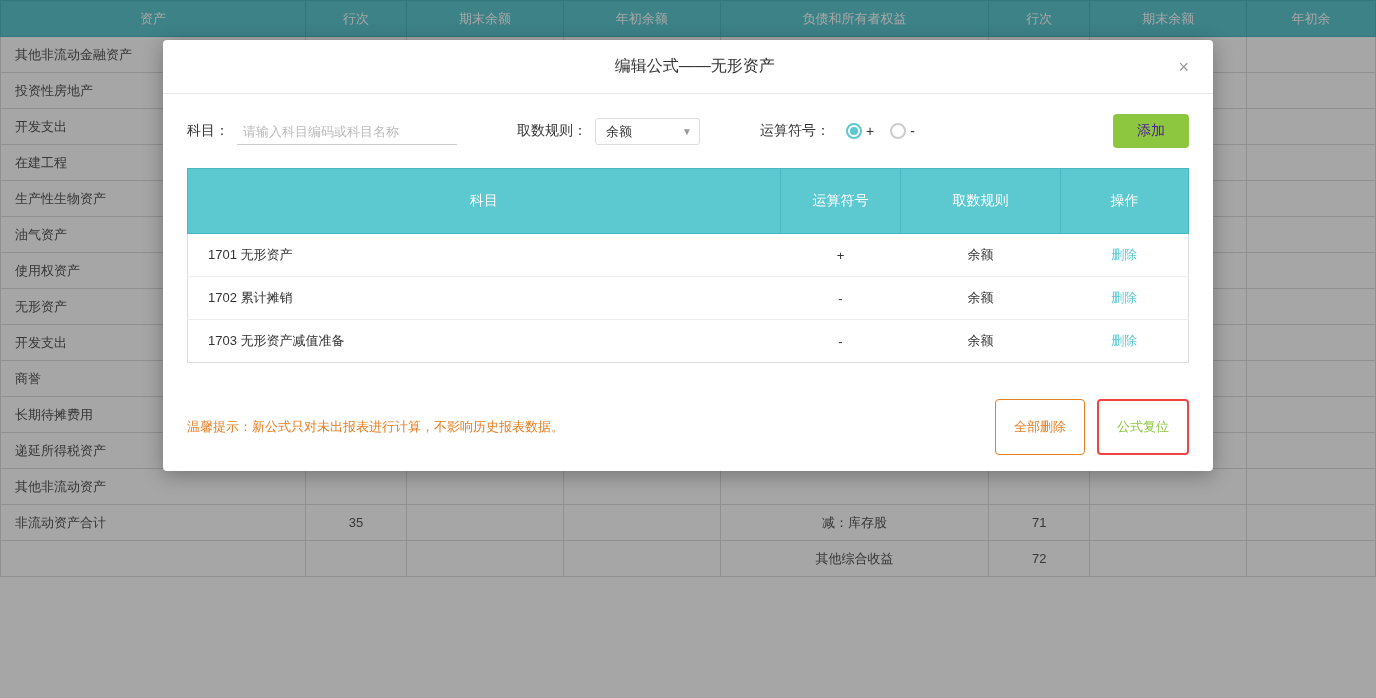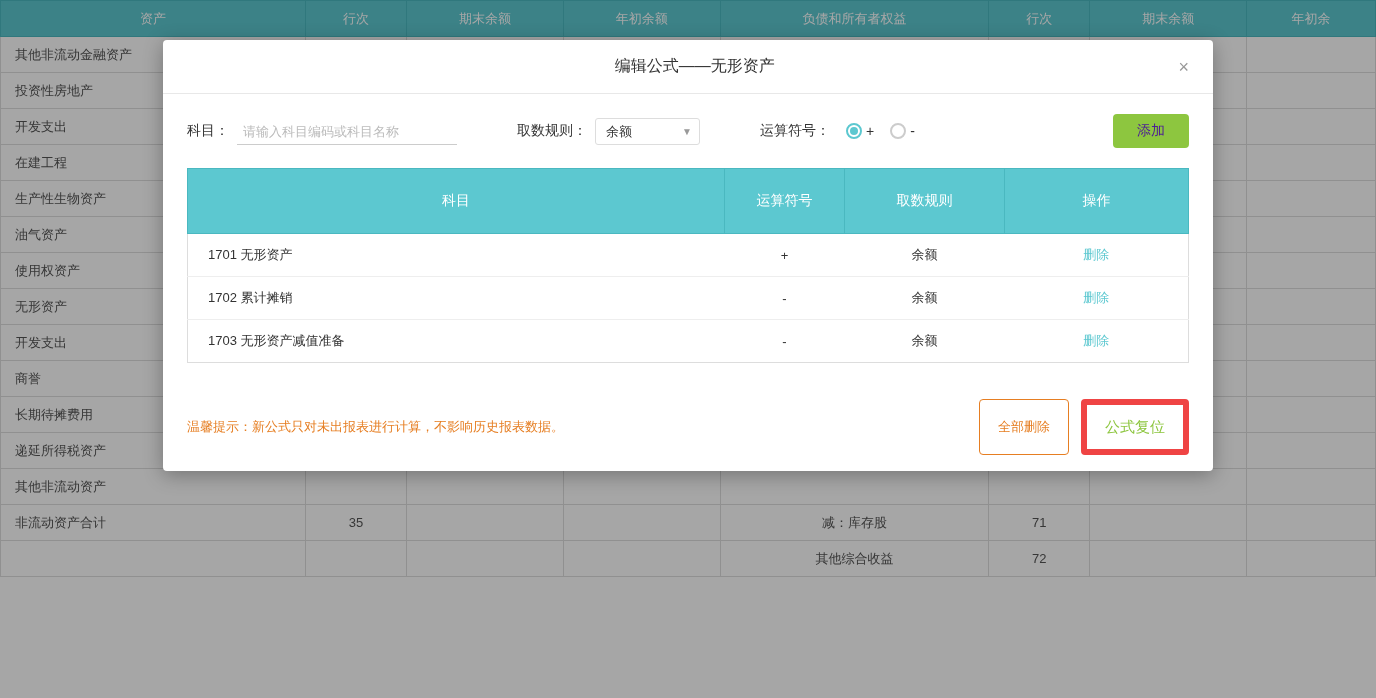--- a/index.html
+++ b/index.html
@@ -296,26 +296,26 @@
       border: 1px solid #e67e22;
       color: #e67e22;
       background: #fff;
       border-radius: 4px;
       padding: 18px 18px;
       font-size: 13px;
       cursor: pointer;
     }
 
     .btn-outline-default {
-      border: 6px solid #ef4444;
+      border: 2px solid #ef4444;
       color: #8dc63f;
       background: #fff;
       border-radius: 4px;
       padding: 7px 18px;
-      font-size: 15px;
+      font-size: 13px;
       cursor: pointer;
     }
 
     .spacer { flex: 1; }
   </style>
 </head>
 <body>
 
 <div class="bg-table-wrap">
   <table class="bg-table">
@@ -536,21 +536,21 @@
 
         <button class="btn-add">添加</button>
       </div>
 
       <table class="data-table">
         <thead>
           <tr>
             <th>科目</th>
             <th style="width:120px;">运算符号</th>
             <th style="width:160px;">取数规则</th>
-            <th style="width:184px;">操作</th>
+            <th style="width:128px;">操作</th>
           </tr>
         </thead>
         <tbody id="formula-tbody">
         <tr>
               <td>1701 无形资产</td>
               <td>+</td>
               <td>余额</td>
               <td><a class="link-delete" href="#">删除</a></td>
             </tr>
             <tr>

